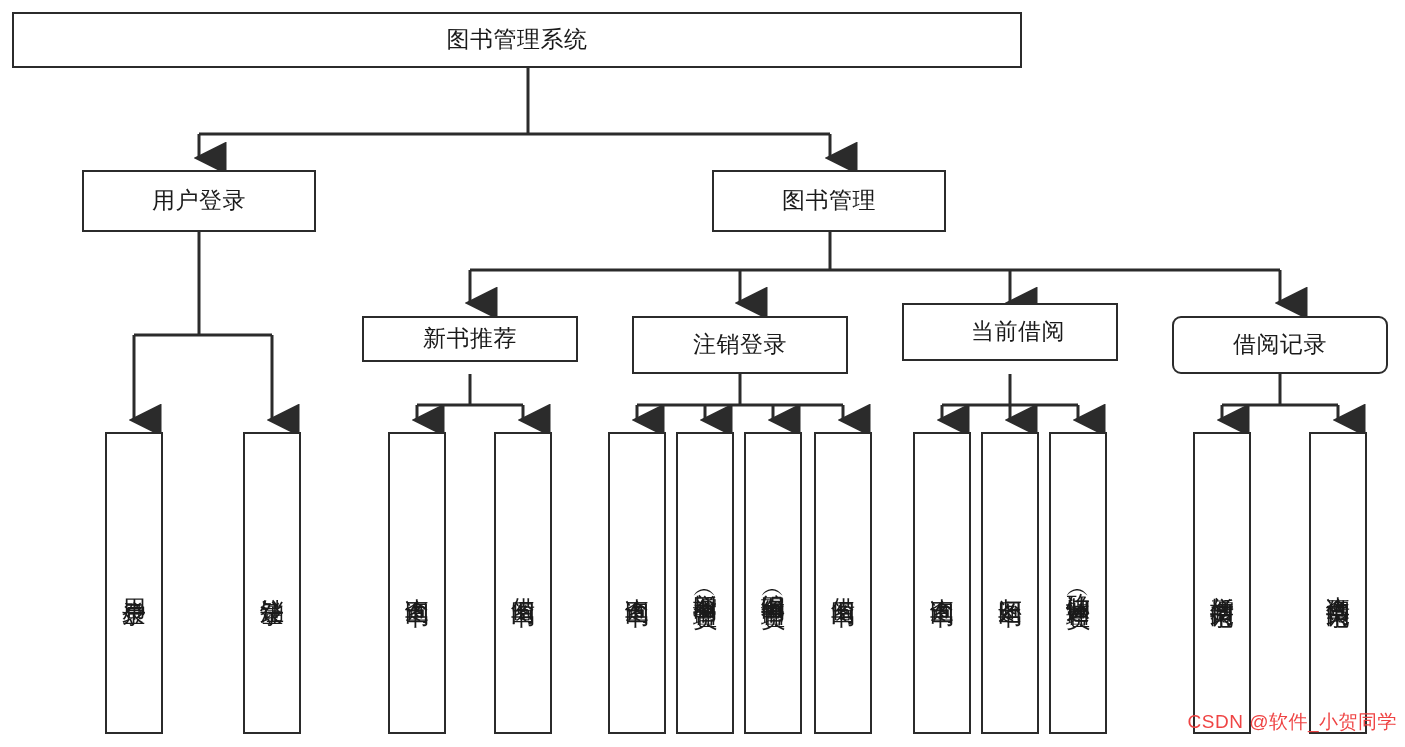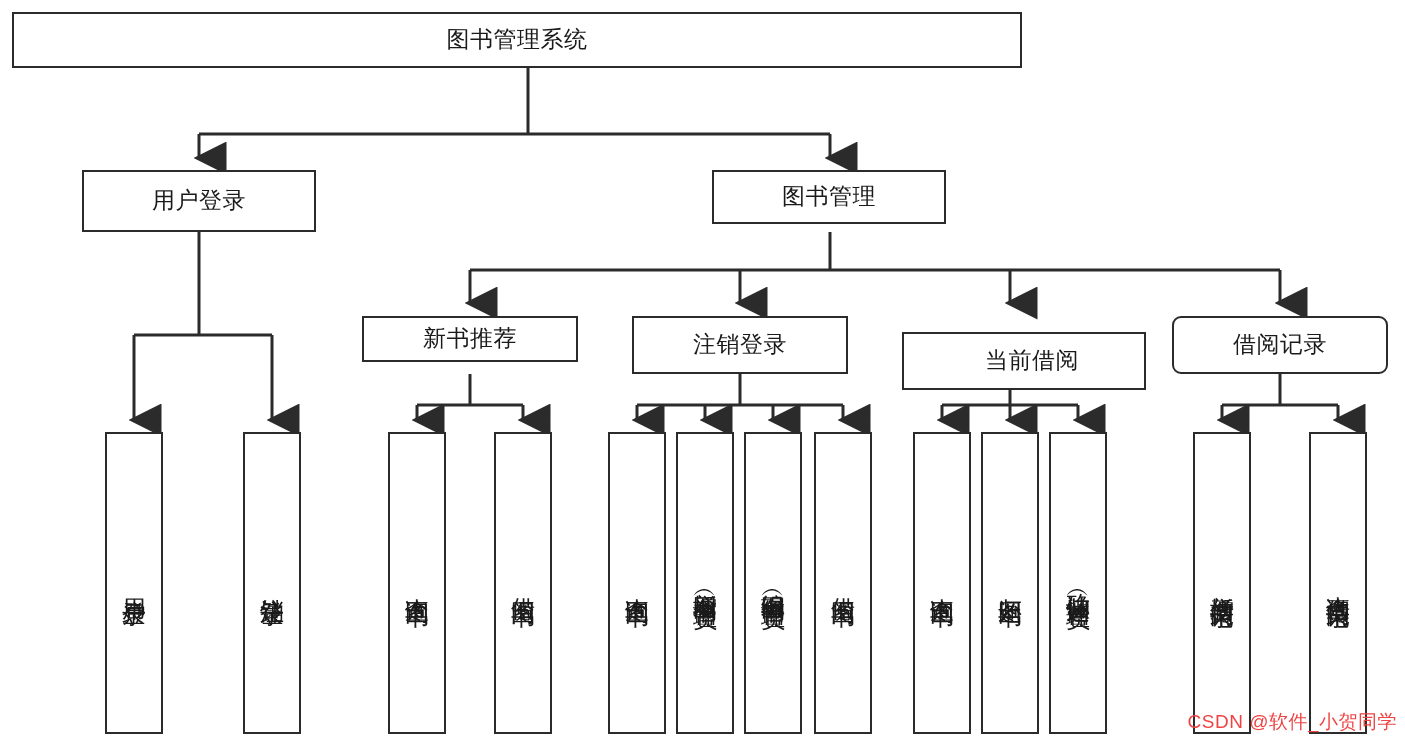--- a/index.html
+++ b/index.html
@@ -127,31 +127,31 @@
     </g>
   </svg>
 
   <div class="node root horiz" style="left:12px; top:12px; width:1010px; height:56px;">
     <span class="label">图书管理系统</span>
   </div>
 
   <div class="node horiz" style="left:82px; top:170px; width:234px; height:62px;">
     <span class="label">用户登录</span>
   </div>
-  <div class="node horiz" style="left:712px; top:170px; width:234px; height:54px;">
+  <div class="node horiz" style="left:712px; top:170px; width:234px; height:62px;">
     <span class="label">图书管理</span>
   </div>
 
   <div class="node horiz" style="left:362px; top:316px; width:216px; height:46px;">
     <span class="label">新书推荐</span>
   </div>
   <div class="node horiz" style="left:632px; top:316px; width:216px; height:58px;">
     <span class="label">注销登录</span>
   </div>
-  <div class="node horiz" style="left:902px; top:332px; width:244px; height:58px;padding-left:16px;">
+  <div class="node horiz" style="left:902px; top:303px; width:216px; height:58px;padding-left:16px;">
     <span class="label">当前借阅</span>
   </div>
   <div class="node horiz" style="left:1172px; top:316px; width:216px; height:58px;border-radius:9px;">
     <span class="label">借阅记录</span>
   </div>
 
   <div class="node vert" style="left:105px; top:432px; width:58px; height:302px;">
     <span class="label">用户登录</span>
   </div>
   <div class="node vert" style="left:243px; top:432px; width:58px; height:302px;">

